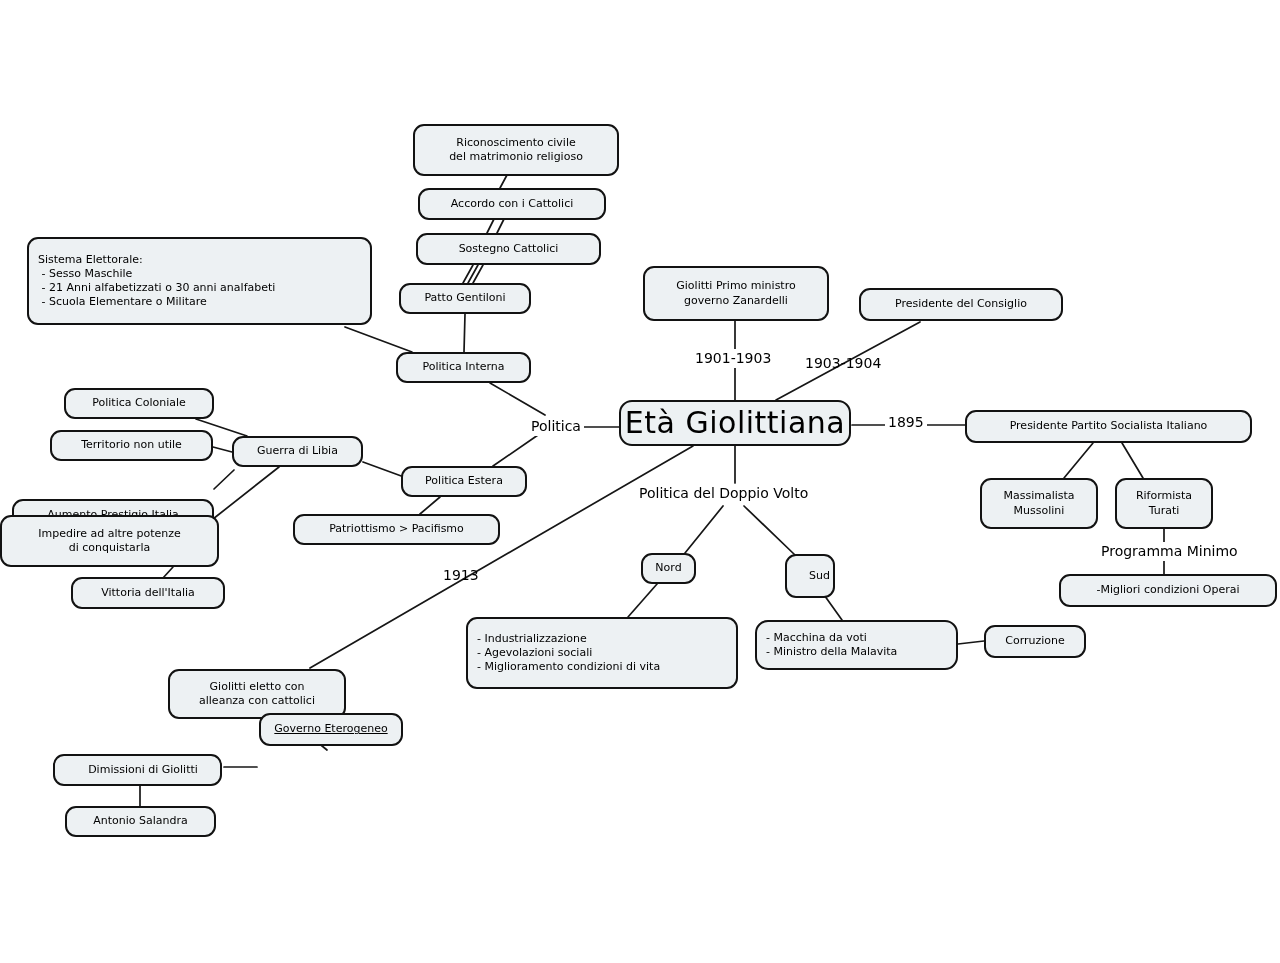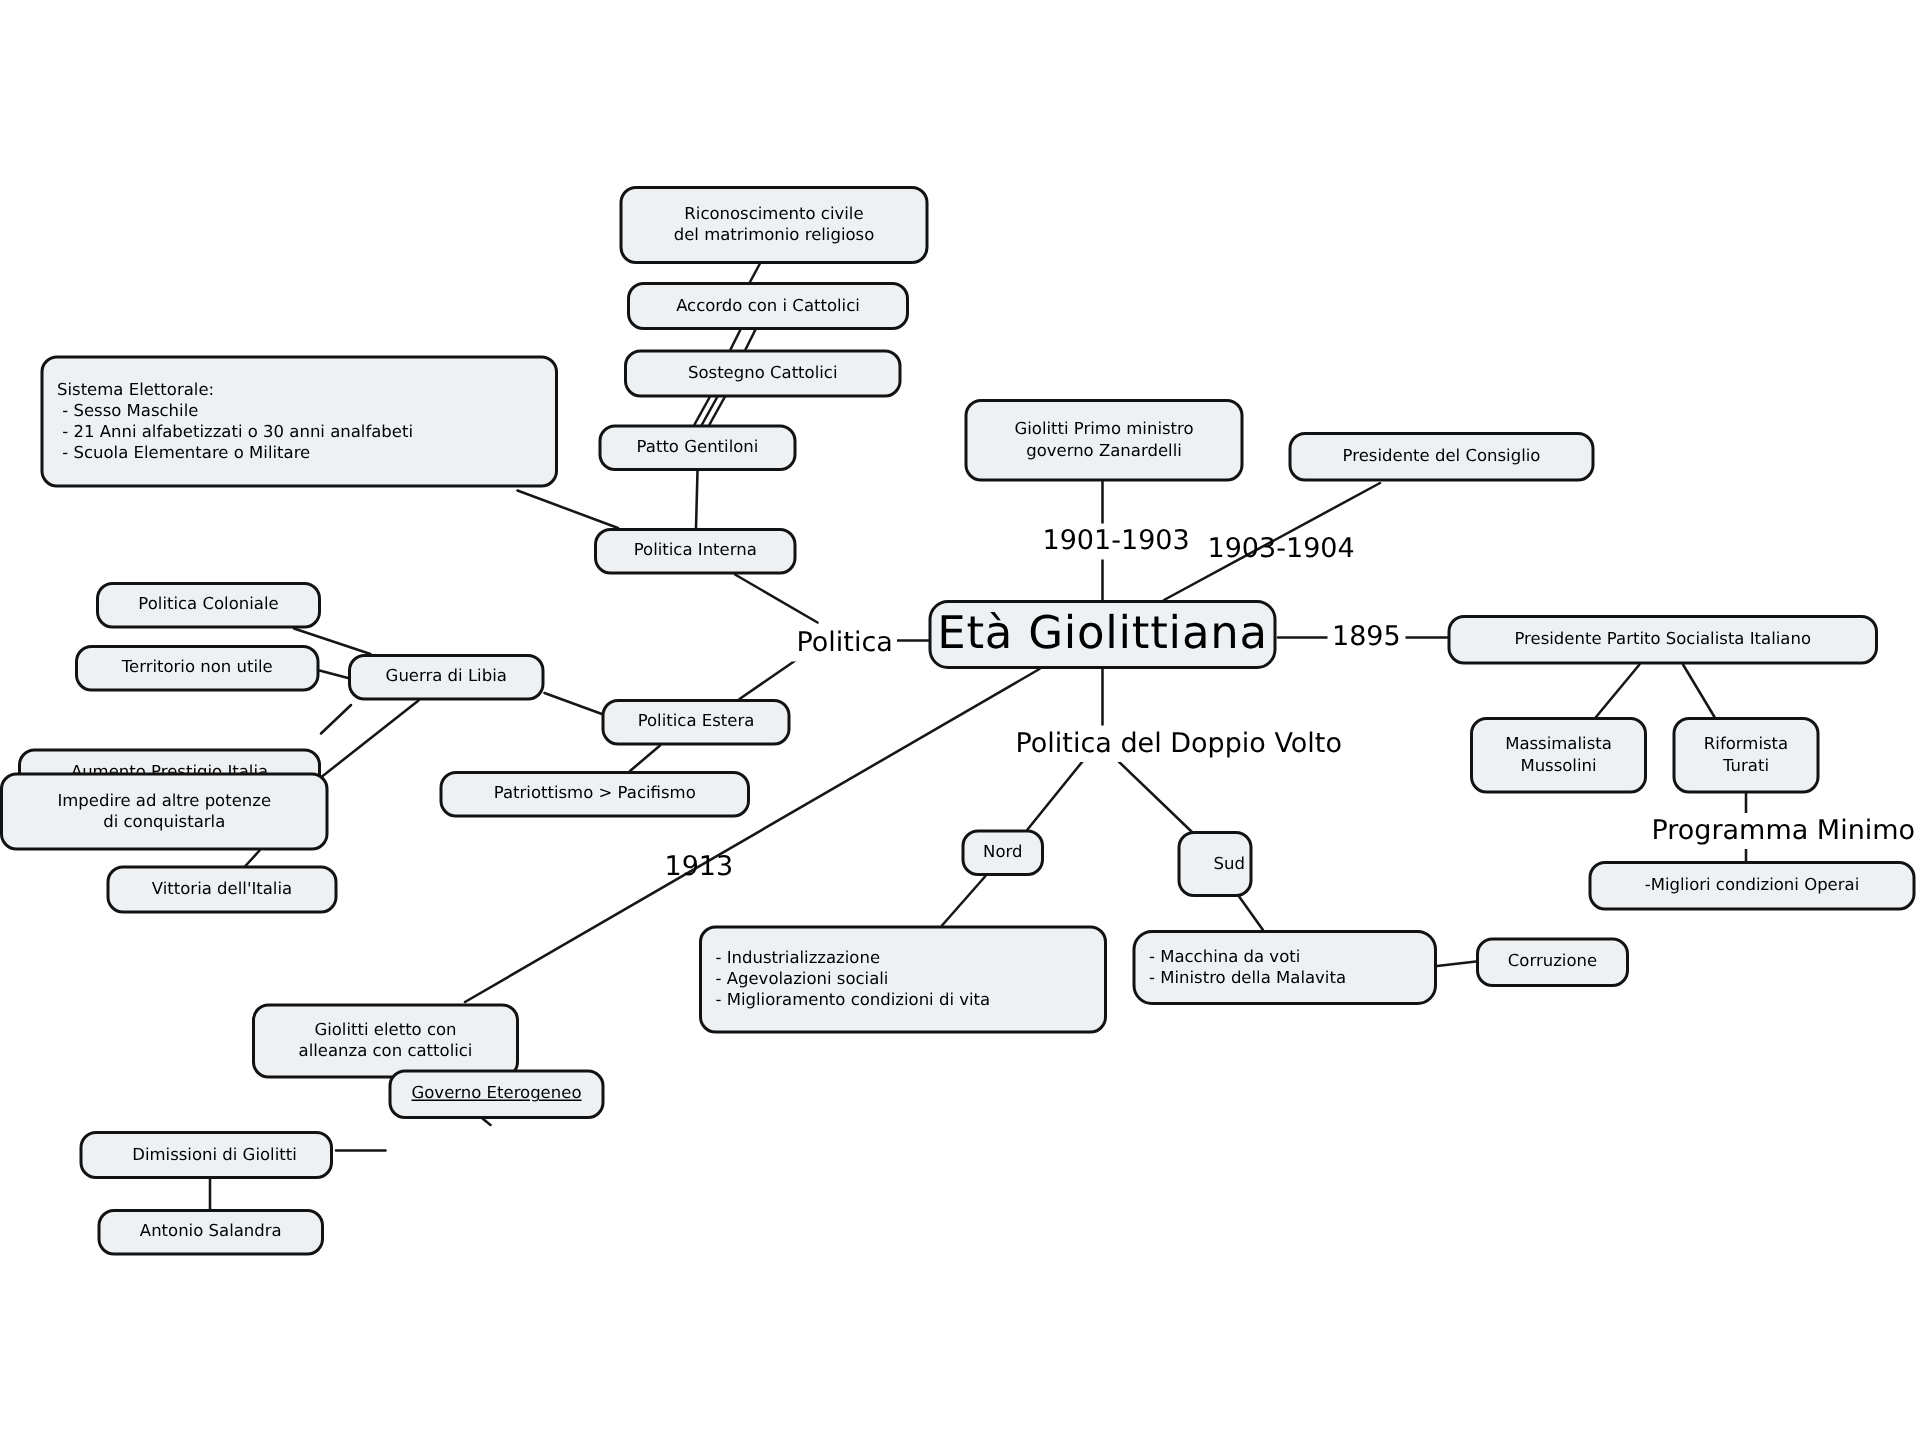--- a/index.html
+++ b/index.html
@@ -33,21 +33,21 @@
     text-align: left;
     padding-left: 9px;
   }
   .node.title {
     font-size: 30px;
     border-radius: 13px;
     letter-spacing: 0.5px;
   }
   .edge-label {
     position: absolute;
-    font-size: 18px;
+    font-size: 14px;
     line-height: 1.2;
     white-space: nowrap;
     background: #ffffff;
     padding: 1px 3px;
   }
   .edge-label.clear { background: transparent; }
 </style>
 </head>
 <body>
 
@@ -146,17 +146,17 @@
   <div class="node" style="left:168px;top:669px;width:178px;height:50px;">Giolitti eletto con
 alleanza con cattolici</div>
   <div class="node" style="left:259px;top:713px;width:144px;height:33px;text-decoration:underline;">Governo Eterogeneo</div>
   <div class="node" style="left:53px;top:754px;width:169px;height:32px;padding-left:16px;">Dimissioni di Giolitti</div>
   <div class="node" style="left:65px;top:806px;width:151px;height:31px;">Antonio Salandra</div>
 
   <div class="edge-label" style="left:692px;top:349px;">1901-1903</div>
   <div class="edge-label clear" style="left:802px;top:354px;">1903-1904</div>
   <div class="edge-label" style="left:528px;top:417px;">Politica</div>
   <div class="edge-label" style="left:885px;top:413px;">1895</div>
-  <div class="edge-label" style="left:674px;top:484px;">Politica del Doppio Volto</div>
+  <div class="edge-label" style="left:636px;top:484px;">Politica del Doppio Volto</div>
   <div class="edge-label" style="left:1098px;top:542px;">Programma Minimo</div>
   <div class="edge-label clear" style="left:440px;top:566px;">1913</div>
 
 </div>
 
 </body></html>

